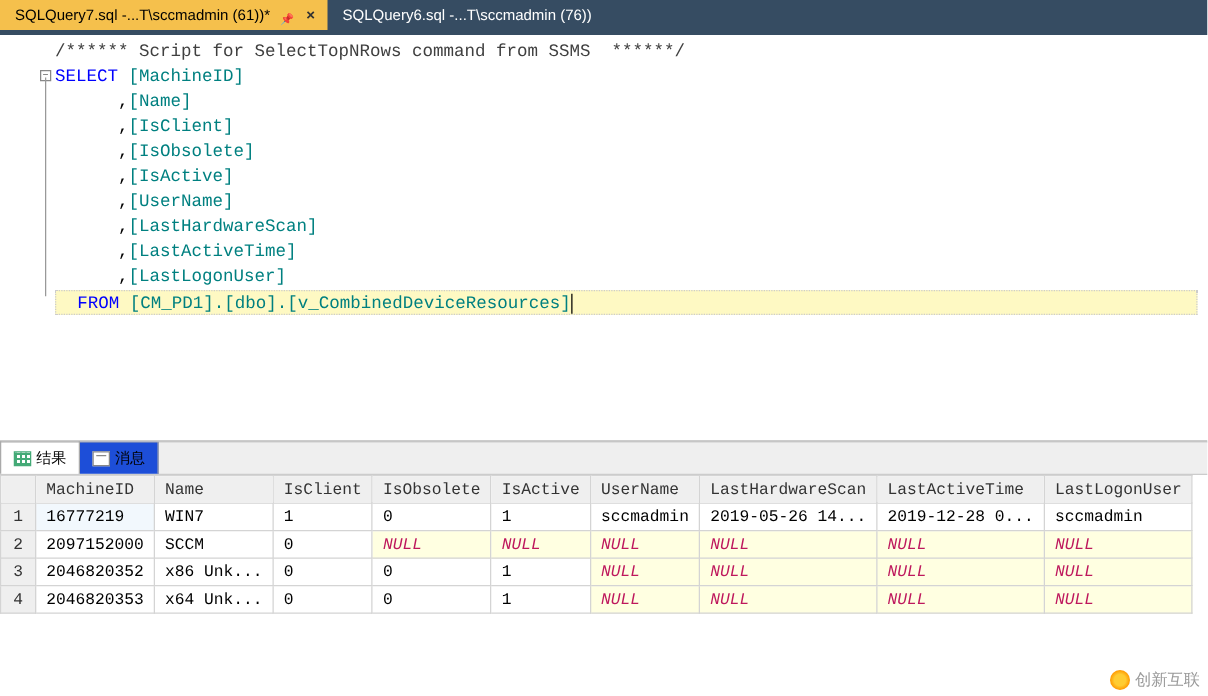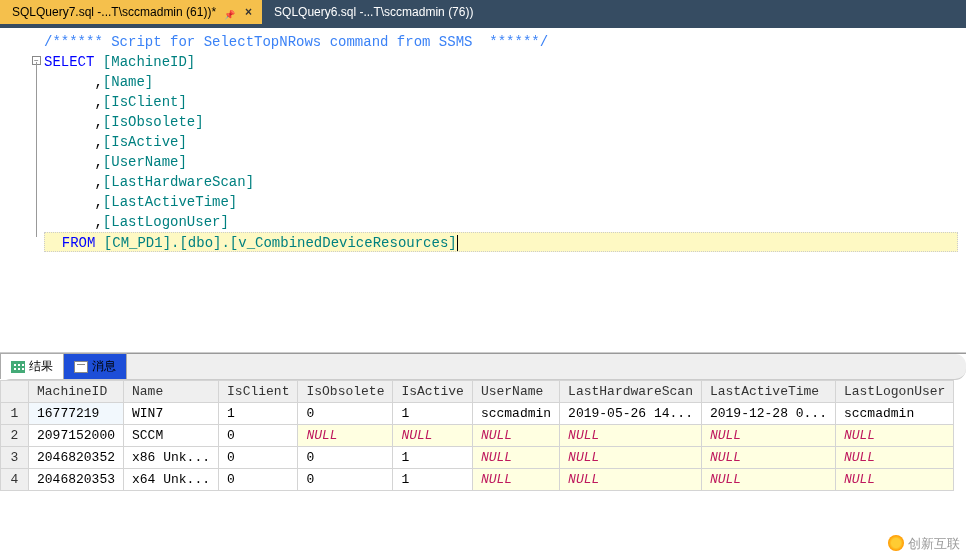--- a/index.html
+++ b/index.html
@@ -15,48 +15,48 @@
     
     .editor-pane { flex: 0 0 auto; height: 325px; position: relative; background: #fff; border-bottom: 1px solid #ccc; display: flex; flex-direction: column; }
     .code-area { flex: 1; display: flex; font-family: Consolas, "Courier New", monospace; font-size: 14px; line-height: 20px; padding-top: 4px; overflow: hidden; }
     .gutter { width: 30px; flex: 0 0 30px; text-align: right; padding-right: 2px; color: #2b91af; user-select: none; }
     .fold { width: 14px; flex: 0 0 14px; position: relative; }
     .fold-line { position: absolute; left: 6px; top: 30px; bottom: 115px; border-left: 1px solid #999; }
     .fold-box { position: absolute; left: 2px; top: 24px; width: 9px; height: 9px; border: 1px solid #888; background: #fff; font-size: 8px; line-height: 7px; text-align: center; color: #555; cursor: pointer; }
     .code { flex: 1; white-space: pre; position: relative; }
     .code .line { height: 20px; }
     .code .current-line { background: #fef9c3; border: 1px dotted #ccc; margin-right: 8px; }
-    .c-comment { color: #3b82f6; }
+    .c-comment { color: #404040; }
     .c-keyword { color: #0000ff; }
     .c-ident { color: #008080; }
     .c-text { color: #000; }
     .cursor-caret { border-right: 1px solid #000; }
     
     .zoom-bar { height: 22px; border-top: 1px solid #ccc; display: flex; align-items: center; padding: 0 4px; gap: 4px; }
     .zoom-bar .val { font-size: 11px; }
     .zoom-bar .dd { width: 12px; height: 14px; border: 1px solid #aaa; background: #eee; font-size: 8px; line-height: 12px; text-align: center; cursor: pointer; }
     
     .results-pane { flex: 1; display: flex; flex-direction: column; border-top: 1px solid #999; }
-    .results-tabs { display: flex; height: 26px; background: #efefef; border-bottom: 1px solid #ccc; align-items: flex-end; border-radius: 11px; }
+    .results-tabs { display: flex; height: 26px; background: #efefef; border-bottom: 1px solid #ccc; align-items: flex-end; }
     .rtab { padding: 4px 10px; border: 1px solid #aaa; border-bottom: none; background: #1d4ed8; display: flex; align-items: center; gap: 4px; font-size: 12px; cursor: pointer; margin-right: -1px; }
     .rtab.active { background: #fff; position: relative; z-index: 1; }
     .rtab .ticon { width: 14px; height: 12px; }
     .grid-icon { background: repeating-linear-gradient(0deg,#4a7 0,#4a7 2px,transparent 2px,transparent 4px), repeating-linear-gradient(90deg,#4a7 0,#4a7 2px,transparent 2px,transparent 4px); border:1px solid #4a7; }
     .msg-icon { border: 1px solid #888; background: #fff; position: relative; }
     .msg-icon::after { content:""; position:absolute; left:2px; top:2px; right:2px; border-top:1px solid #888; }
     
     .grid-wrap { flex: 1; overflow: auto; background: #fff; position: relative; }
     table.grid { border-collapse: collapse; font-family: Consolas, "Courier New", monospace; font-size: 13px; }
     table.grid th, table.grid td { border: 1px solid #d4d4d4; padding: 3px 8px; text-align: left; white-space: nowrap; height: 16px; }
     table.grid th { background: #efefef; font-weight: normal; color: #333; position: sticky; top: 0; }
     table.grid th.rowhead, table.grid td.rowhead { background: #efefef; text-align: center; color: #333; min-width: 28px; }
     table.grid td.null { background: #ffffe1; color: #be185d; font-style: italic; }
     table.grid td.sel { border: 1px dotted #333; background: #f2f8fd; }
     
-    .watermark { position: absolute; right: 6px; bottom: 4px; font-size: 13px; color: #999; display: flex; align-items: flex-start; gap: 4px; pointer-events: none; }
+    .watermark { position: absolute; right: 6px; bottom: 4px; font-size: 13px; color: #999; display: flex; align-items: center; gap: 4px; pointer-events: none; }
     .watermark .logo { width: 16px; height: 16px; border-radius: 50%; background: radial-gradient(circle,#ffcc33 40%,#ff9900 70%); position: relative; }
   </style>
 </head>
 <body>
 
 <div class="tab-bar">
   <div class="tab active">
     <span>SQLQuery7.sql -...T\sccmadmin (61))*</span>
     <span class="pin-icon"></span>
     <span class="close-icon">×</span>

